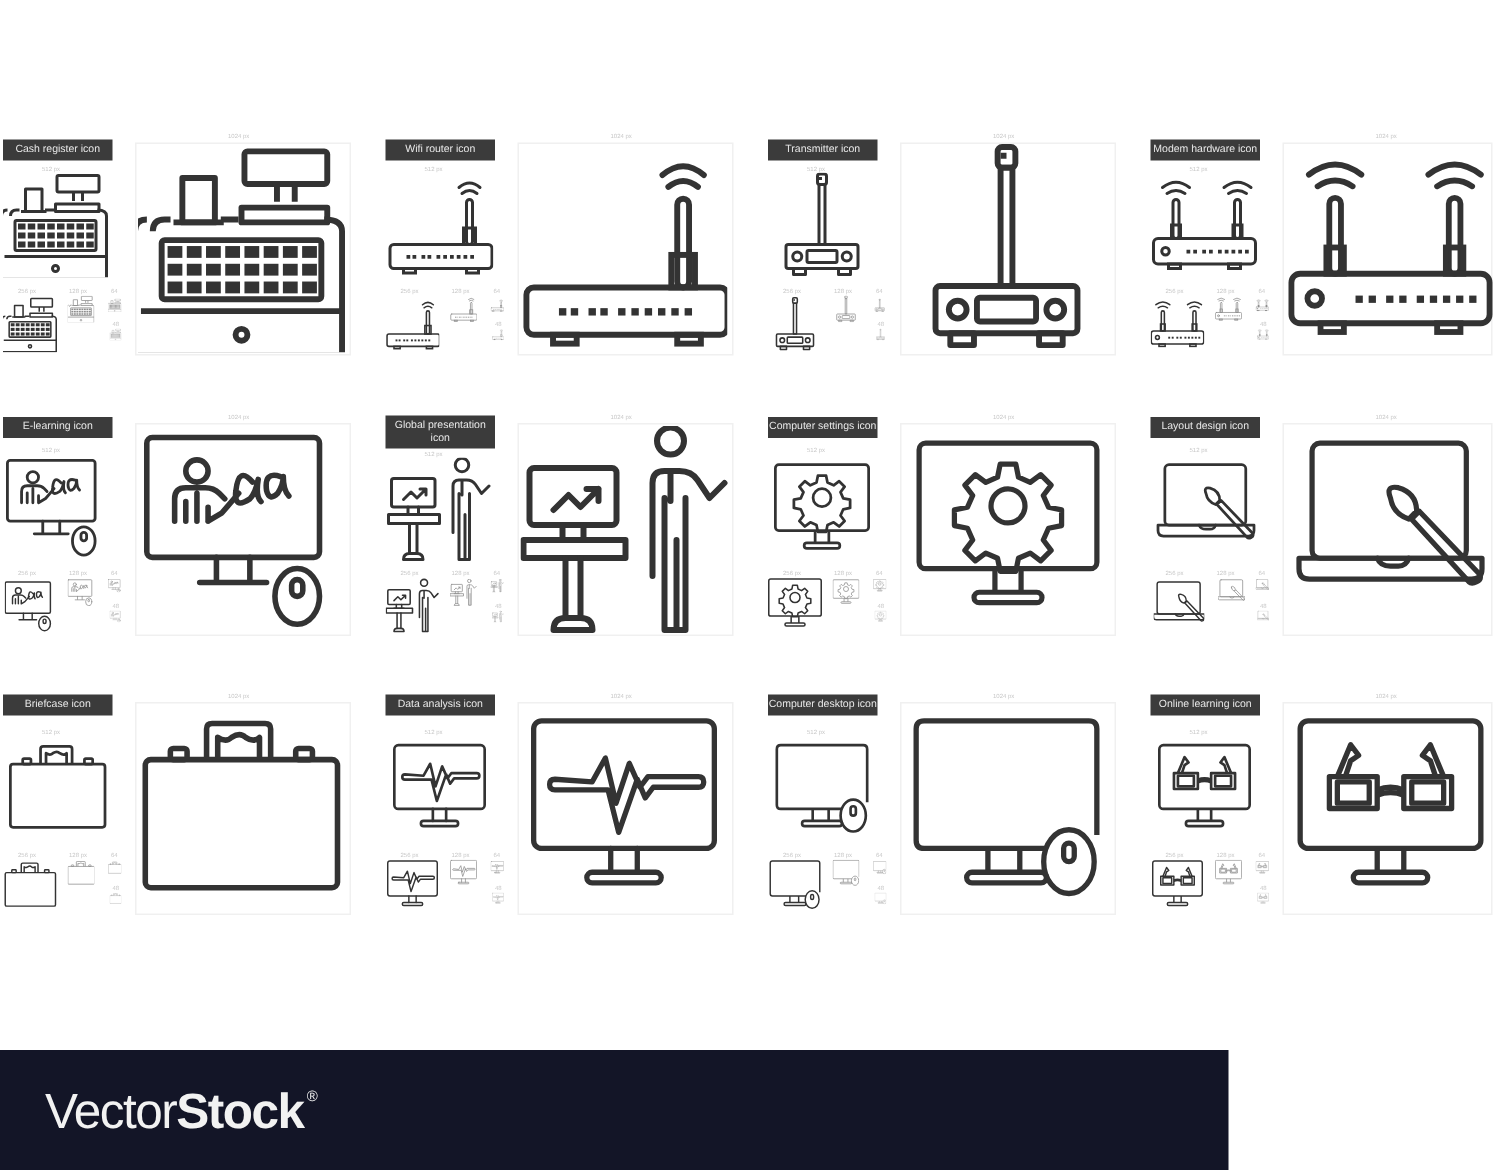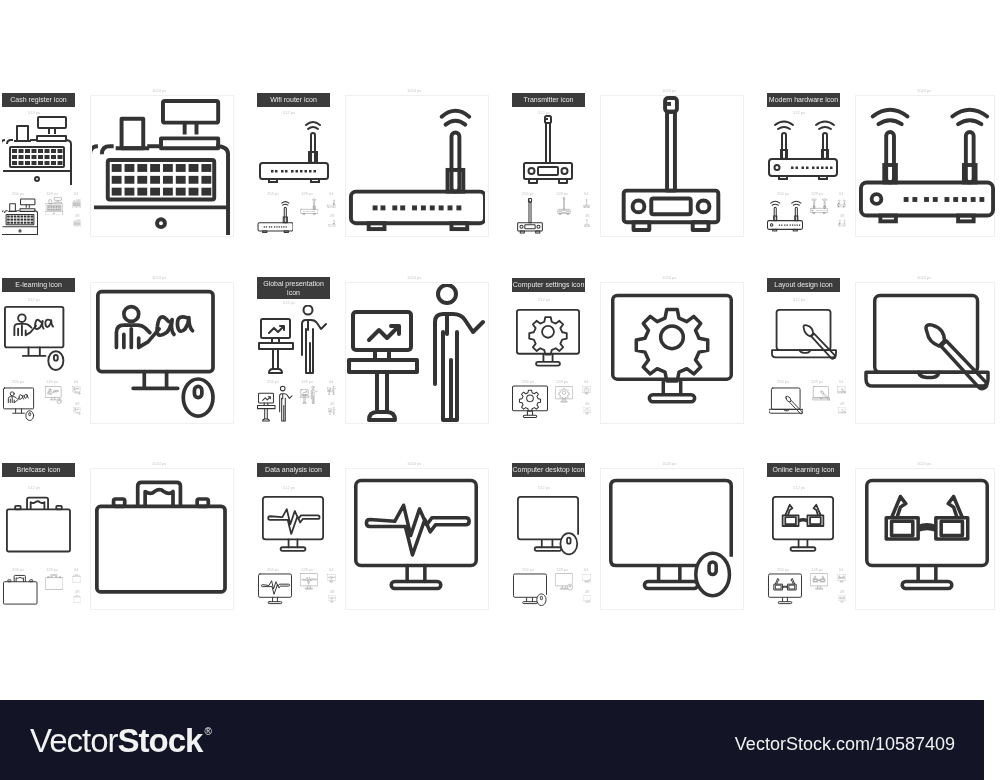--- a/index.html
+++ b/index.html
@@ -13,21 +13,21 @@
     position: absolute; left: 2px; top: 8px; width: 73px; height: 14px;
     background: #3b3b3b; color: #e8e8e8; font-size: 7px; line-height: 14px;
     text-align: center; white-space: nowrap; overflow: hidden;
   }
   .label.two-line { height: 22px; top: 7px; line-height: 9px; white-space: normal; padding-top: 2px; box-sizing: border-box; }
   .dim { position: absolute; font-size: 4px; color: #c8c8c8; white-space: nowrap; }
   .frame { position: absolute; border: 1px solid #f0f0f0; box-sizing: border-box; }
   .icon { position: absolute; }
   .icon svg { width: 100%; height: 100%; display: block; }
   .footer {
-    position: absolute; left: 0; top: 700px; width: 984px; height: 80px; background: #131527;
+    position: absolute; left: 0; top: 700px; width: 819px; height: 80px; background: #131527;
   }
   .brand {
     position: absolute; left: 30px; top: 22px; color: #f2f2f2; font-size: 33px; letter-spacing: -1px;
     font-family: "Liberation Sans", sans-serif;
   }
   .brand .light { font-weight: 300; }
   .brand .bold { font-weight: bold; }
   .brand .reg { font-size: 10px; vertical-align: top; position: relative; top: 4px; margin-left: 2px; }
   .stock-id { position: absolute; right: 29px; top: 34px; color: #f2f2f2; font-size: 18px; }
 </style>
@@ -711,14 +711,13 @@
         </svg>
       </div>
   </div>
 
 </div>
 
 <div class="footer">
   <div class="brand">
     <span class="light">Vector</span><span class="bold">Stock</span><span class="reg">®</span>
   </div>
-  <div class="stock-id">VectorStock.com/10587409</div>
 </div>
 
 </body></html>

